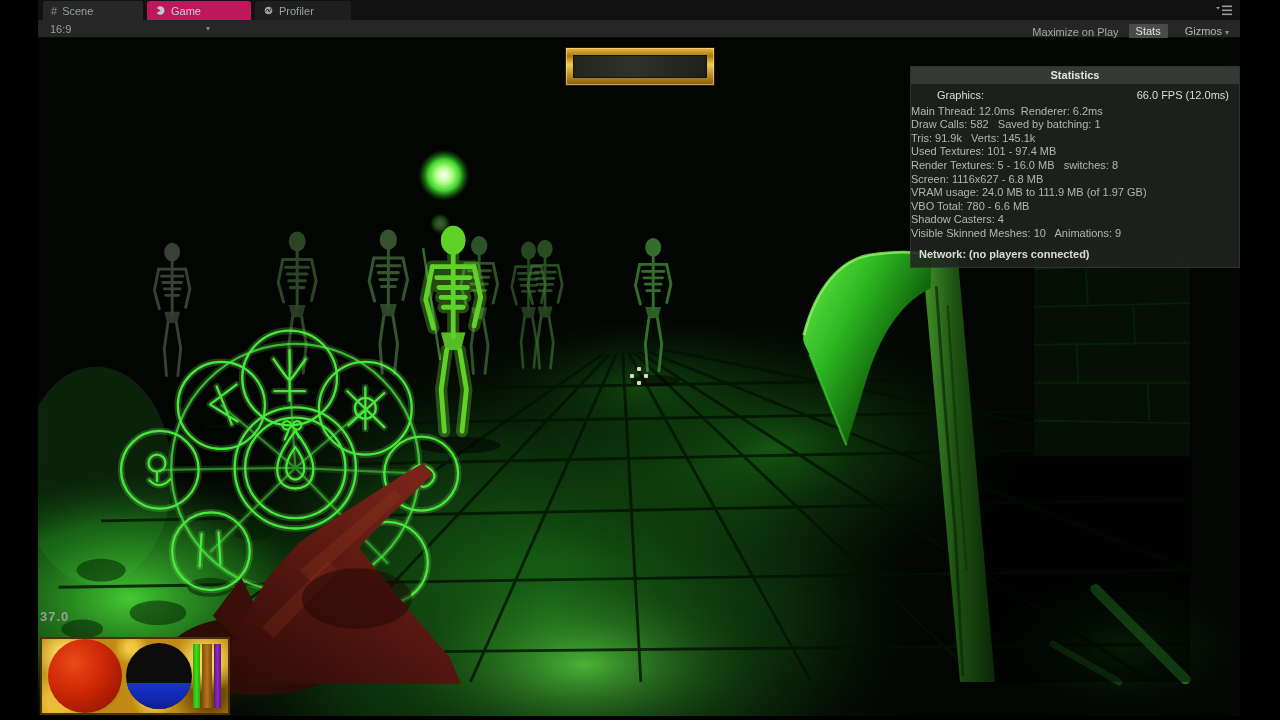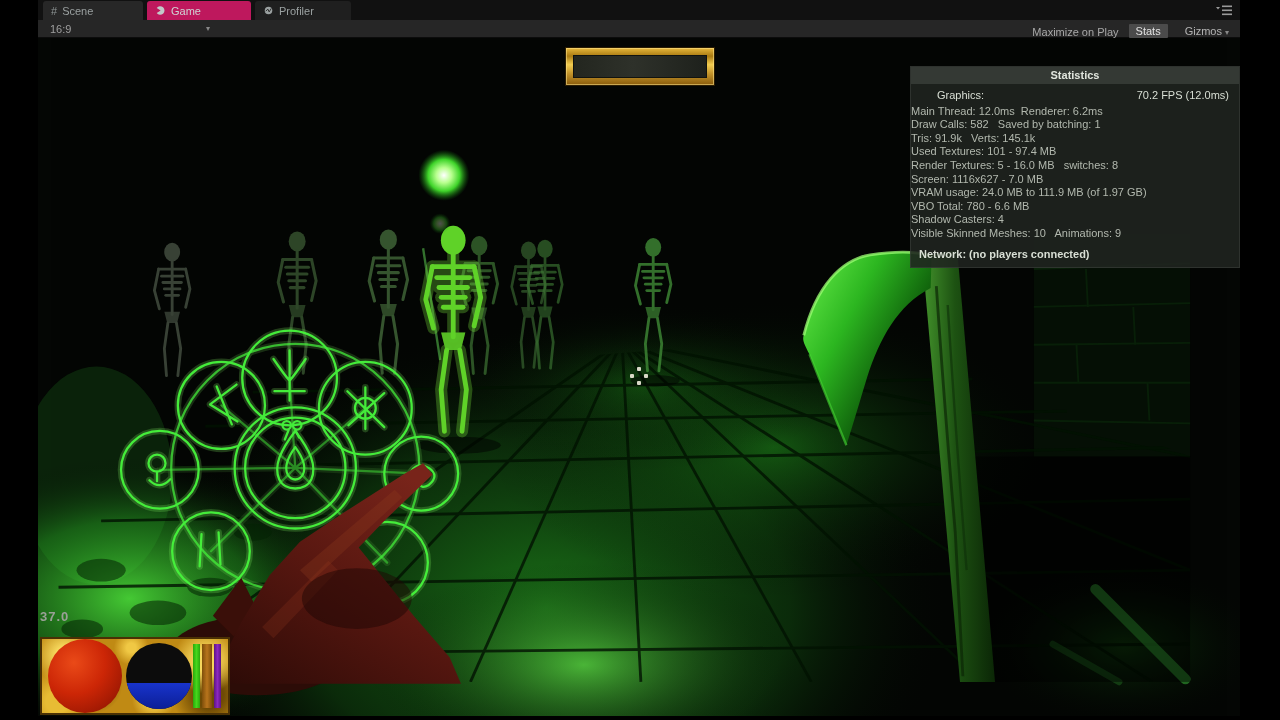--- a/index.html
+++ b/index.html
@@ -329,28 +329,28 @@
           <path d="M832,352 C845,300 872,272 902,267 C928,263 951,263 967,268 L966,302 C931,320 912,356 899,396 C891,422 884,447 877,468 C862,432 846,392 838,372 C833,362 830,357 832,352 Z" fill="url(#bladeG)"></path>
           <path d="M832,352 C845,300 872,272 902,267 C928,263 951,263 967,268" stroke="#9cff74" stroke-width="3" fill="none" opacity="0.75"></path>
           <path d="M838,372 C846,392 862,432 877,468" stroke="#46d334" stroke-width="2.5" fill="none" opacity="0.6"></path>
         </g>
       </svg>
 
       <div class="stats-panel">
         <div class="stats-title">Statistics</div>
         <div class="stats-graphics">
           <span>Graphics:</span>
-          <span>70.2 FPS (12.0ms)</span>
+          <span>66.0 FPS (12.0ms)</span>
         </div>
         <div class="sline">Main Thread: 12.0ms  Renderer: 6.2ms</div>
         <div class="sline">Draw Calls: 582   Saved by batching: 1</div>
         <div class="sline">Tris: 91.9k   Verts: 145.1k</div>
         <div class="sline">Used Textures: 101 - 97.4 MB</div>
         <div class="sline">Render Textures: 5 - 16.0 MB   switches: 8</div>
-        <div class="sline">Screen: 1116x627 - 7.0 MB</div>
+        <div class="sline">Screen: 1116x627 - 6.8 MB</div>
         <div class="sline">VRAM usage: 24.0 MB to 111.9 MB (of 1.97 GB)</div>
         <div class="sline">VBO Total: 780 - 6.6 MB</div>
         <div class="sline">Shadow Casters: 4</div>
         <div class="sline">Visible Skinned Meshes: 10   Animations: 9</div>
         <div class="stats-network">Network: (no players connected)</div>
       </div>
 
       <div class="enemy-bar">
         <div class="enemy-bar-inner"></div>
       </div>

